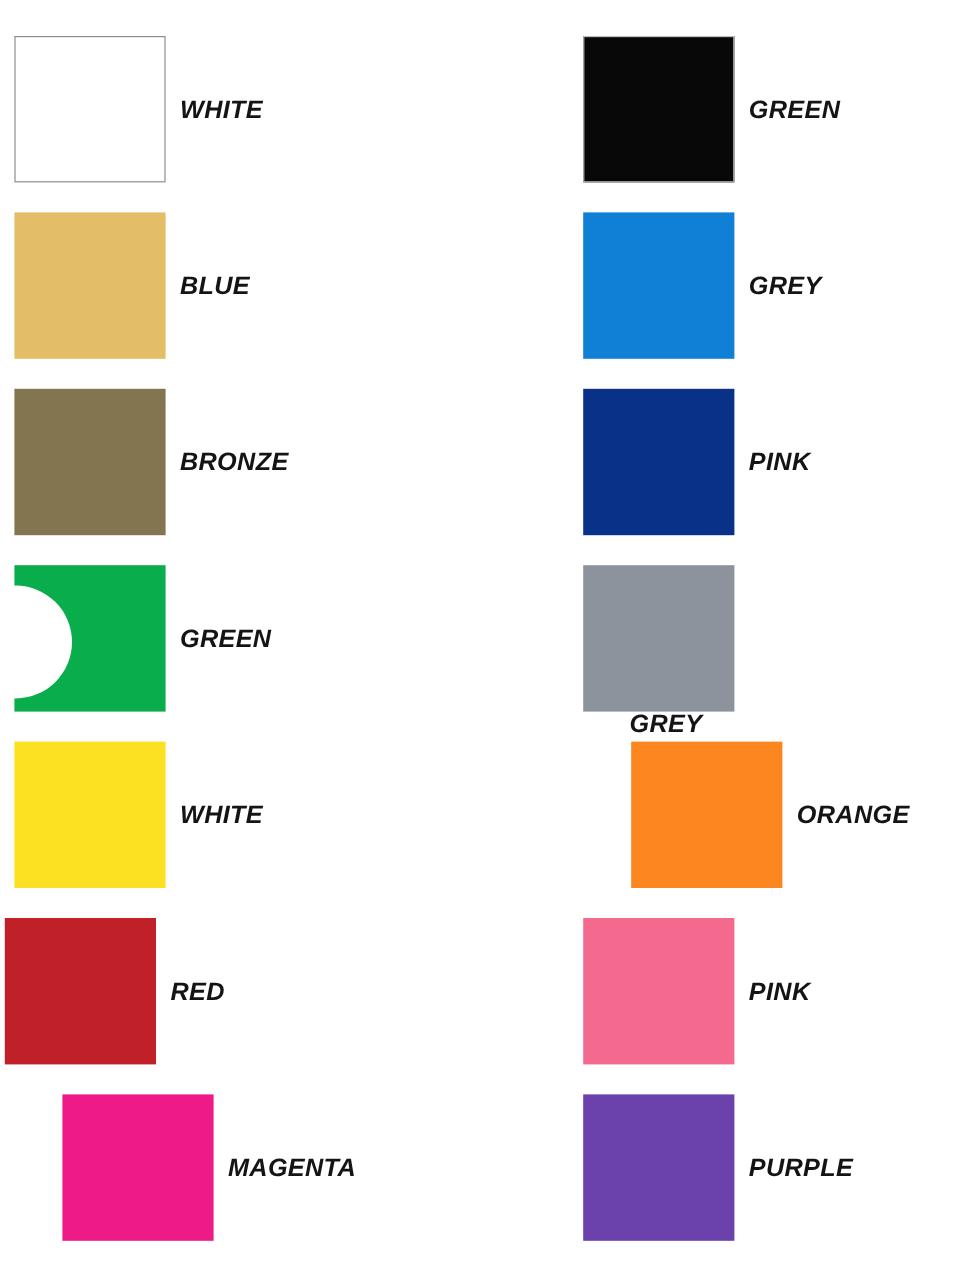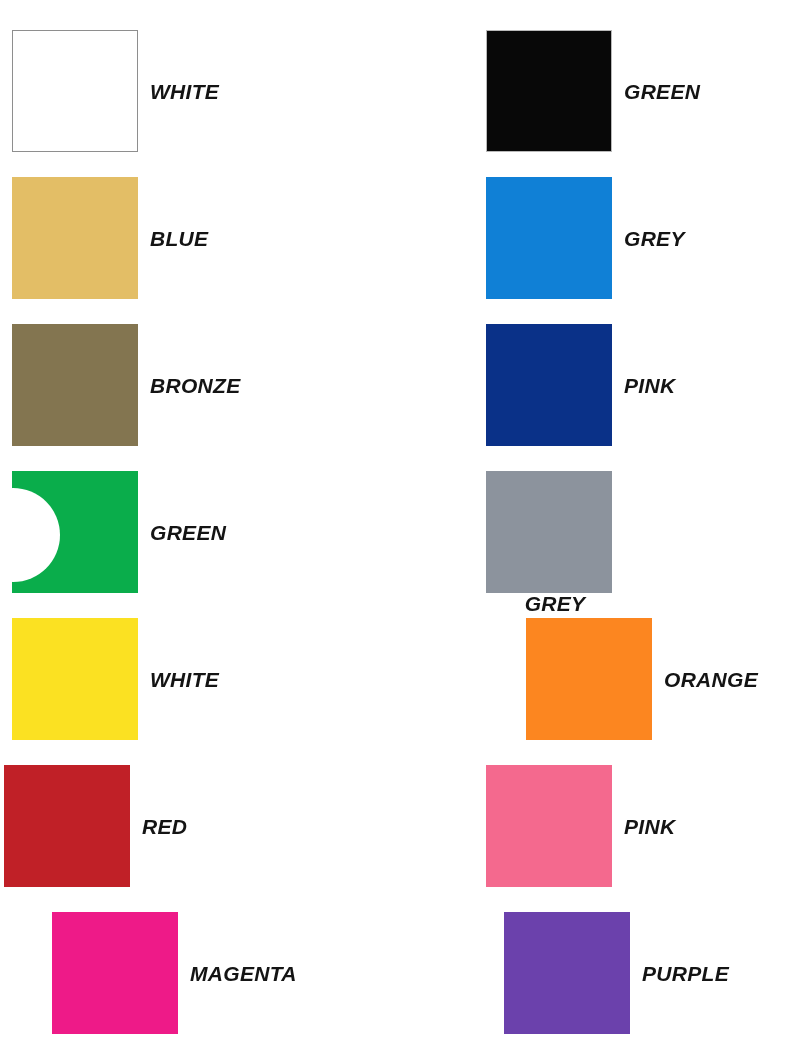--- a/index.html
+++ b/index.html
@@ -114,21 +114,21 @@
         <div class="swatch-label">GREY</div>
       </div>
       <div class="swatch-row" style="left: 486px; top: 618px; height: 122px; padding-left: 40px;">
         <div class="swatch" style="width: 126px; height: 122px; background: rgb(252, 134, 32);"></div>
         <div class="swatch-label">ORANGE</div>
       </div>
       <div class="swatch-row" style="left: 486px; top: 765px; height: 122px; align-items: center;">
         <div class="swatch" style="width: 126px; height: 122px; background: rgb(244, 105, 142);"></div>
         <div class="swatch-label">PINK</div>
       </div>
-      <div class="swatch-row" style="left: 504px; top: 912px; height: 122px;">
+      <div class="swatch-row" style="left: 486px; top: 912px; height: 122px;">
         <div class="swatch" style="width: 126px; height: 122px; background: rgb(107, 65, 172);"></div>
         <div class="swatch-label">PURPLE</div>
       </div>
     </div>
 
   <div id="green-artifact"></div>
 
 </div>
 
 </body></html>

